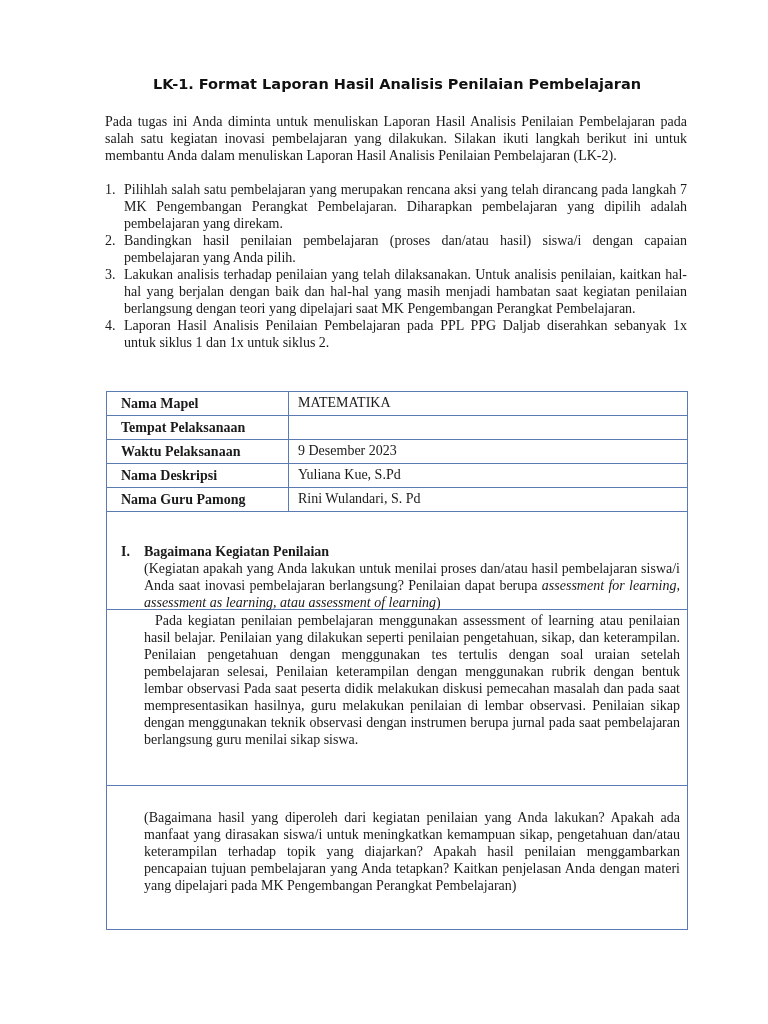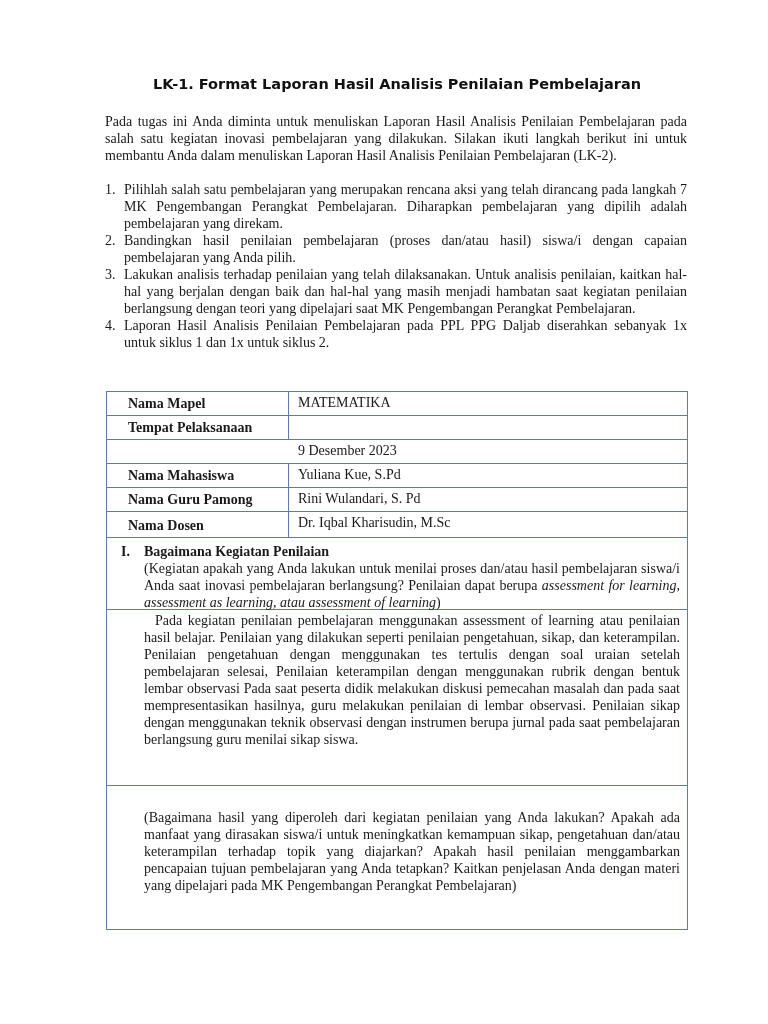--- a/index.html
+++ b/index.html
@@ -15,21 +15,21 @@
     .steps li { position: relative; padding-left: 19px; text-align: justify; }
     .steps li .num { position: absolute; left: 0; top: 0; }
     .steps li .txt { display: block; text-align: justify; text-align-last: left; }
 
     .tbl {
       position: absolute; left: 93px; top: 391px; width: 582px; height: 539px;
       border: 1px solid #5b7bb5; box-sizing: border-box;
     }
     .row { position: absolute; left: 0; right: 0; border-bottom: 1px solid #5b7bb5; box-sizing: border-box; }
     .row .lbl { position: absolute; left: 0; top: 0; bottom: 0; width: 182px; border-right: 1.5px solid #5b7bb5; box-sizing: border-box; }
-    .row .lbl span { position: absolute; left: 14px; bottom: 3px; font-weight: bold; margin-left: 7px; }
+    .row .lbl span { position: absolute; left: 14px; bottom: 3px; font-weight: bold; }
     .row .val { position: absolute; left: 191px; top: 2px; }
 
     .sec { position: absolute; left: 0; right: 0; border-bottom: 1px solid #5b7bb5; box-sizing: border-box; }
     .sec-head { position: absolute; left: 14px; top: 5px; font-weight: bold; }
     .sec-head .roman { display: inline-block; width: 23px; }
     .sec-body { position: absolute; left: 37px; right: 7px; text-align: justify; text-align-last: left; }
     .answer { position: absolute; left: 37px; right: 7px; top: 2px; text-align: justify; text-align-last: left; text-indent: 11px; }
     i { font-style: italic; }
   </style>
 </head>
@@ -67,39 +67,36 @@
           <span>Nama Mapel</span>
         </div>
       <div class="val">MATEMATIKA</div>
     </div>
     <div class="row" style="top:24px; height:24px;">
       <div class="lbl">
           <span>Tempat Pelaksanaan</span>
         </div>
     </div>
     <div class="row" style="top:48px; height:24px;">
+      <div class="lbl">
+          <span>Waktu Pelaksanaan</span>
+        </div>
       <div class="val">9 Desember 2023</div>
     </div>
     <div class="row" style="top:72px; height:24px;">
       <div class="lbl">
-          <span>Nama Mahasiswa</span>
+          <span>Nama Deskripsi</span>
         </div>
       <div class="val">Yuliana Kue, S.Pd</div>
     </div>
     <div class="row" style="top:96px; height:24px;">
       <div class="lbl">
           <span>Nama Guru Pamong</span>
         </div>
       <div class="val">Rini Wulandari, S. Pd</div>
-    </div>
-    <div class="row" style="top:120px; height:26px;">
-      <div class="lbl">
-          <span>Nama Dosen</span>
-        </div>
-      <div class="val">Dr. Iqbal Kharisudin, M.Sc</div>
     </div>
 
     <div class="sec" style="top:146px; height:72px;">
       <div class="sec-head">
         <span class="roman">I.</span><span>Bagaimana Kegiatan Penilaian</span>
       </div>
       <div class="sec-body" style="top:22px;"><span>(Kegiatan apakah yang Anda lakukan untuk menilai proses dan/atau hasil pembelajaran siswa/i Anda saat inovasi pembelajaran berlangsung? Penilaian dapat berupa </span><i>assessment for learning, assessment as learning, atau assessment of learning</i><span>)</span></div>
     </div>
 
     <div class="sec" style="top:218px; height:176px;">

